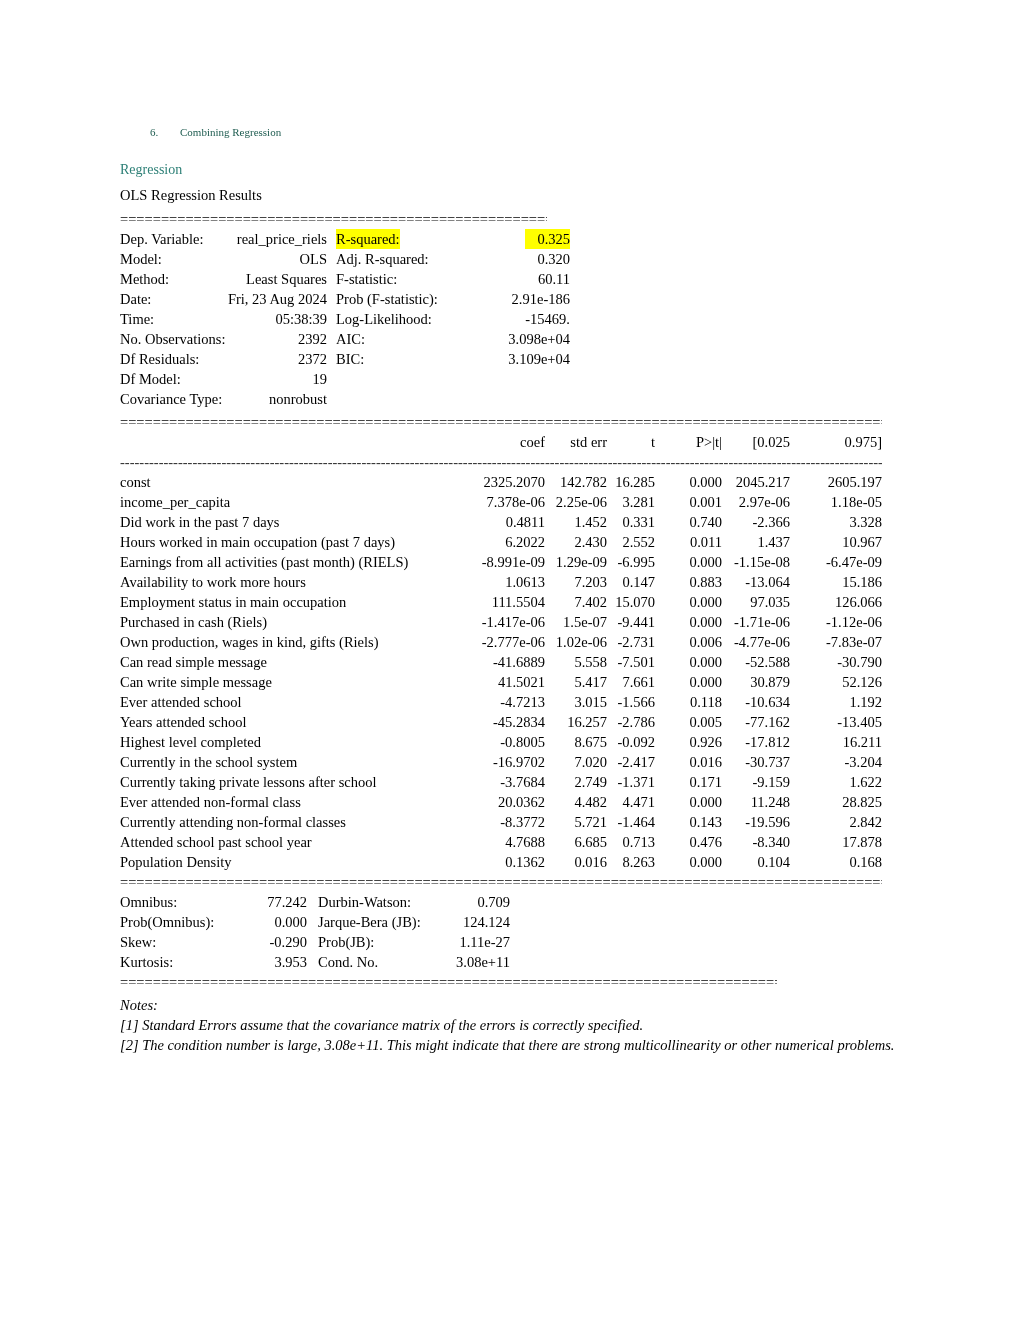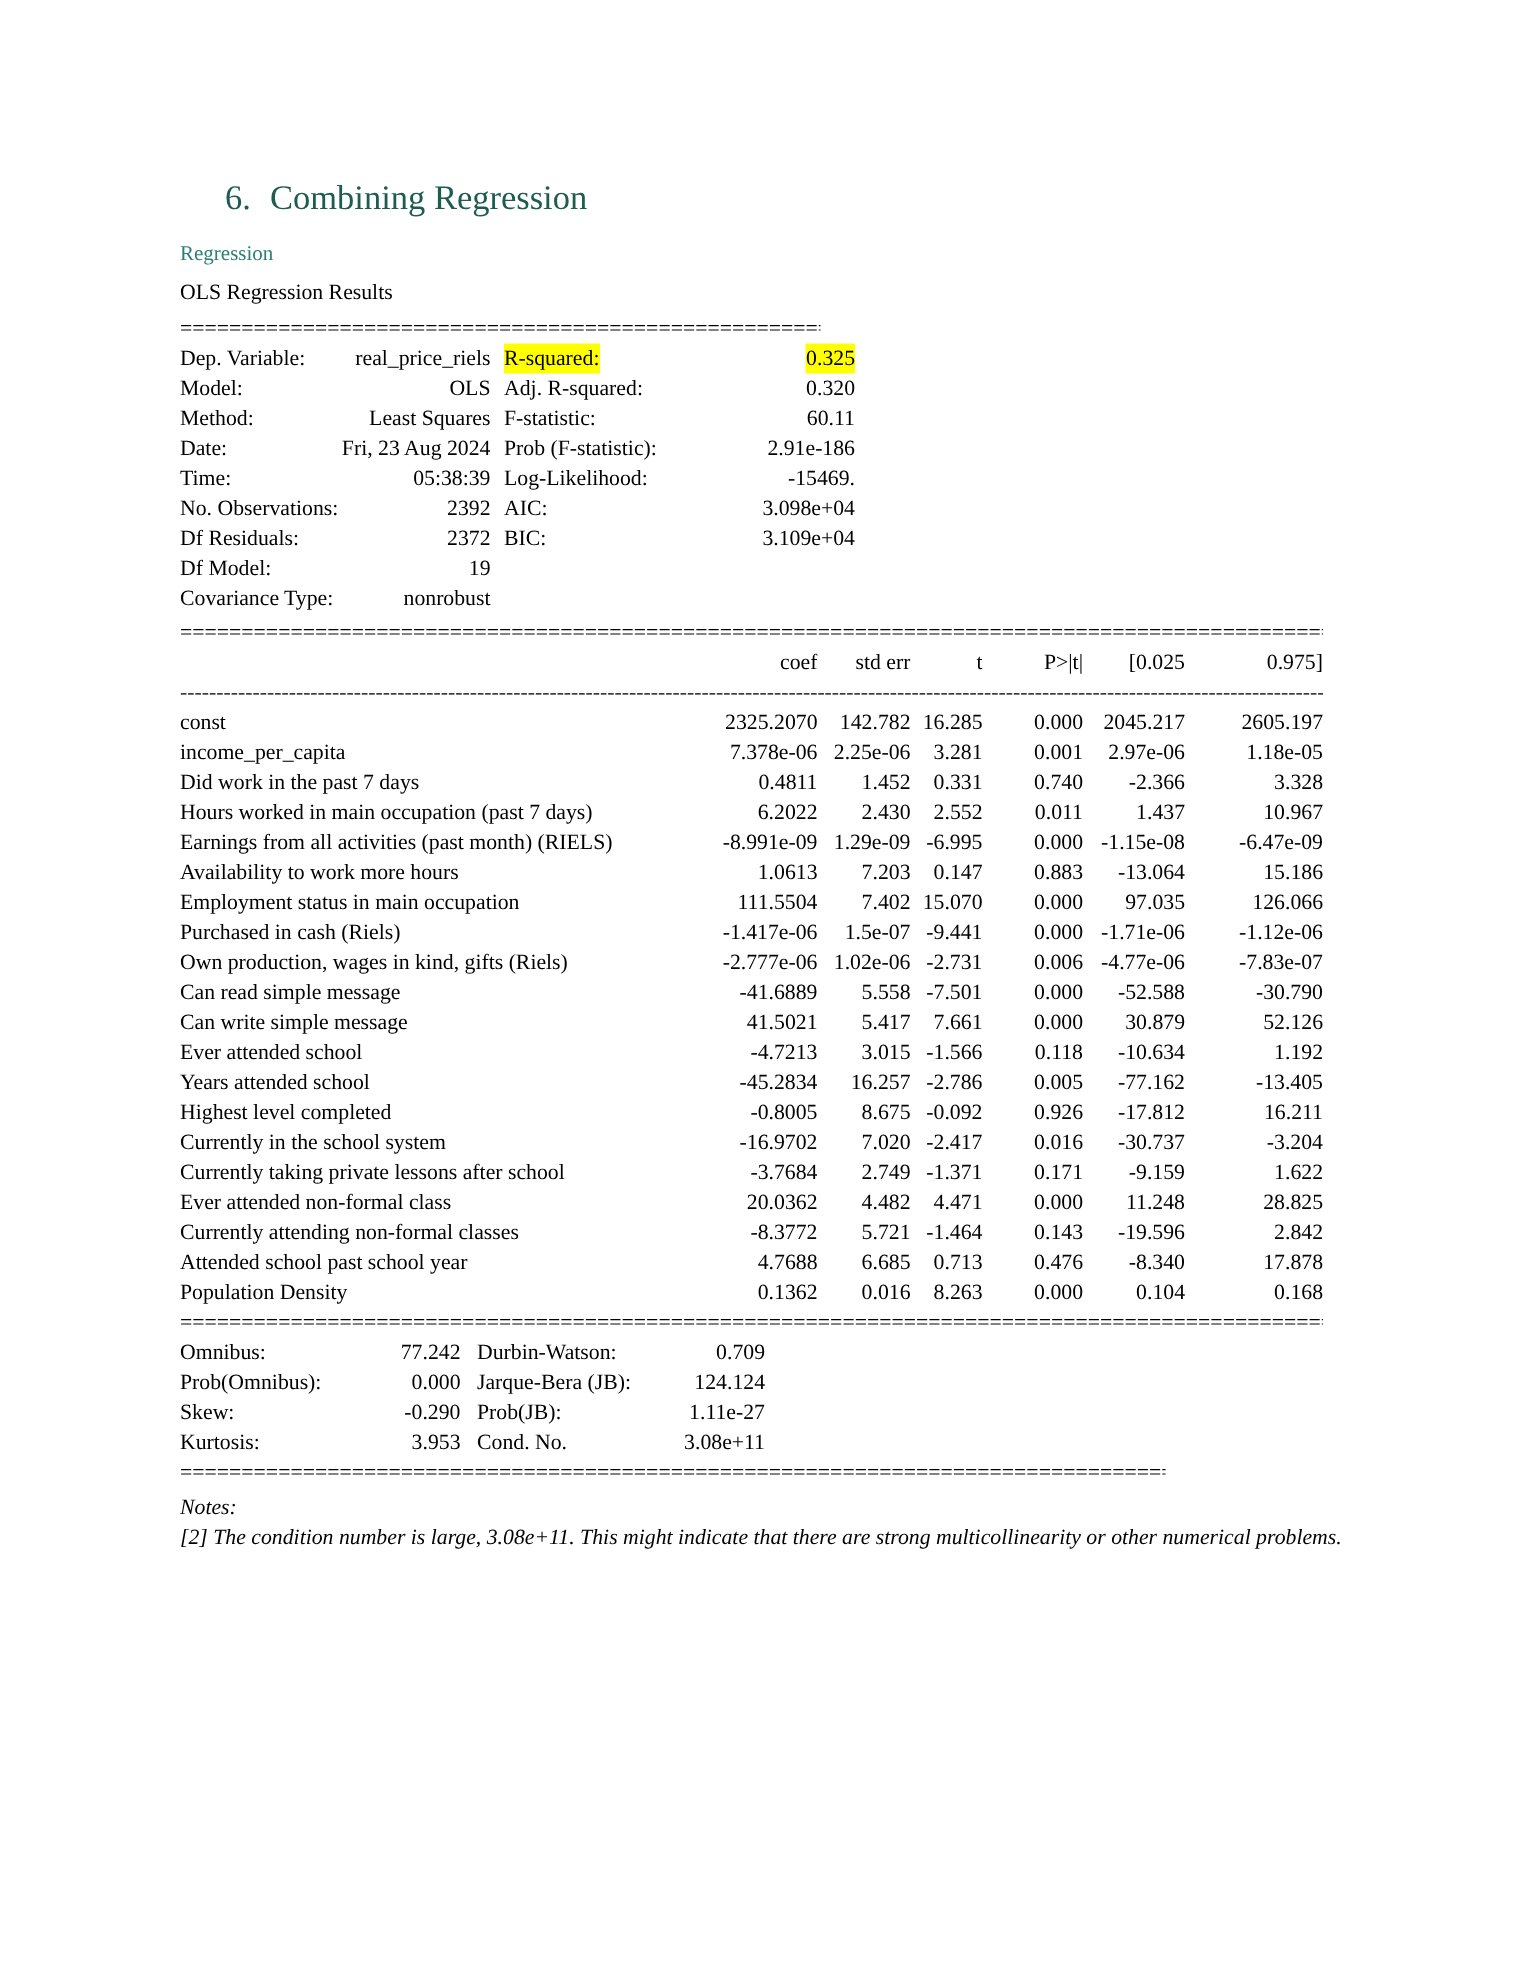--- a/index.html
+++ b/index.html
@@ -5,21 +5,21 @@
   * { margin:0; padding:0; box-sizing:border-box; }
   html, body { background:#ffffff; }
   body {
     width:1020px; height:1320px; overflow:hidden;
     font-family:"Liberation Serif", serif;
     font-size:14.5px; color:var(--text, #000);
   }
   .page { padding:121px 0 0 120px; }
 
   .heading {
-    margin-left:30px; font-size:23px; line-height:22px;
+    margin-left:30px; font-size:11px; line-height:22px;
     color:var(--heading, #1e5c50); white-space:nowrap;
   }
   .heading .num { display:inline-block; width:30px; }
 
   .subheading {
     margin-top:17px; font-size:14px; line-height:20px;
     color:var(--subheading, #2e8077); white-space:nowrap;
   }
   .results-title { margin-top:5px; }
 
@@ -31,21 +31,21 @@
   .w-table.after-summary { margin-top:3px; }
   .w-bottom  { width:657px; }
 
   .pair-row { display:flex; height:20px; line-height:20px; white-space:nowrap; }
   #summary-rows .pair-left  { width:207px; display:flex; justify-content:space-between; }
   #summary-rows .pair-right { width:234px; margin-left:9px; display:flex; justify-content:space-between; }
   #diag-rows .pair-left  { width:187px; display:flex; justify-content:space-between;gap:33px; }
   #diag-rows .pair-right { width:192px; margin-left:11px; display:flex; justify-content:space-between; }
 
   .highlight { background:var(--highlight, #ffff00); }
-  .val.highlight { }
+  .val.highlight { padding-left:12px; }
 
   table.coef-table {
     border-collapse:collapse; table-layout:fixed; width:762px;
   }
   table.coef-table th, table.coef-table td {
     font-weight:normal; font-size:14.5px; padding:0;
     height:20px; line-height:20px; text-align:right;
     white-space:nowrap; overflow:hidden;
   }
   table.coef-table th:first-child, table.coef-table td:first-child { text-align:left; }
@@ -444,16 +444,17 @@
       <span class="lbl">Cond. No.</span>
       <span class="val">3.08e+11</span>
     </div>
   </div>
 </div>
 
   <div class="sep w-bottom">========================================================================================================================</div>
 
   <div class="notes">
     <div class="line">Notes:</div>
+    <div class="note-text">[1] Standard Errors assume that the covariance matrix of the errors is correctly specified.</div>
     <div class="note-text">[2] The condition number is large, 3.08e+11. This might indicate that there are strong multicollinearity or other numerical problems.</div>
   </div>
 
 </div>
 
 </body></html>

